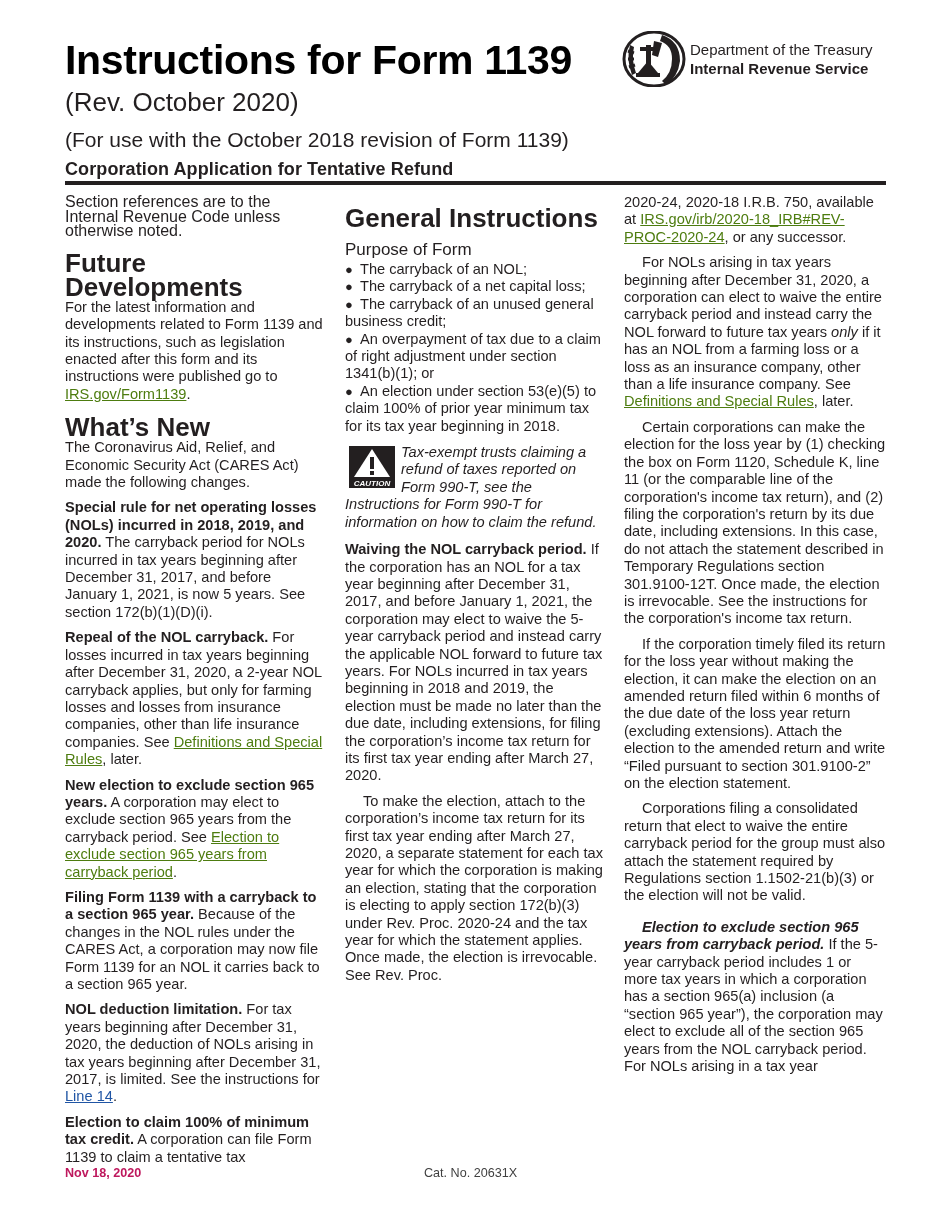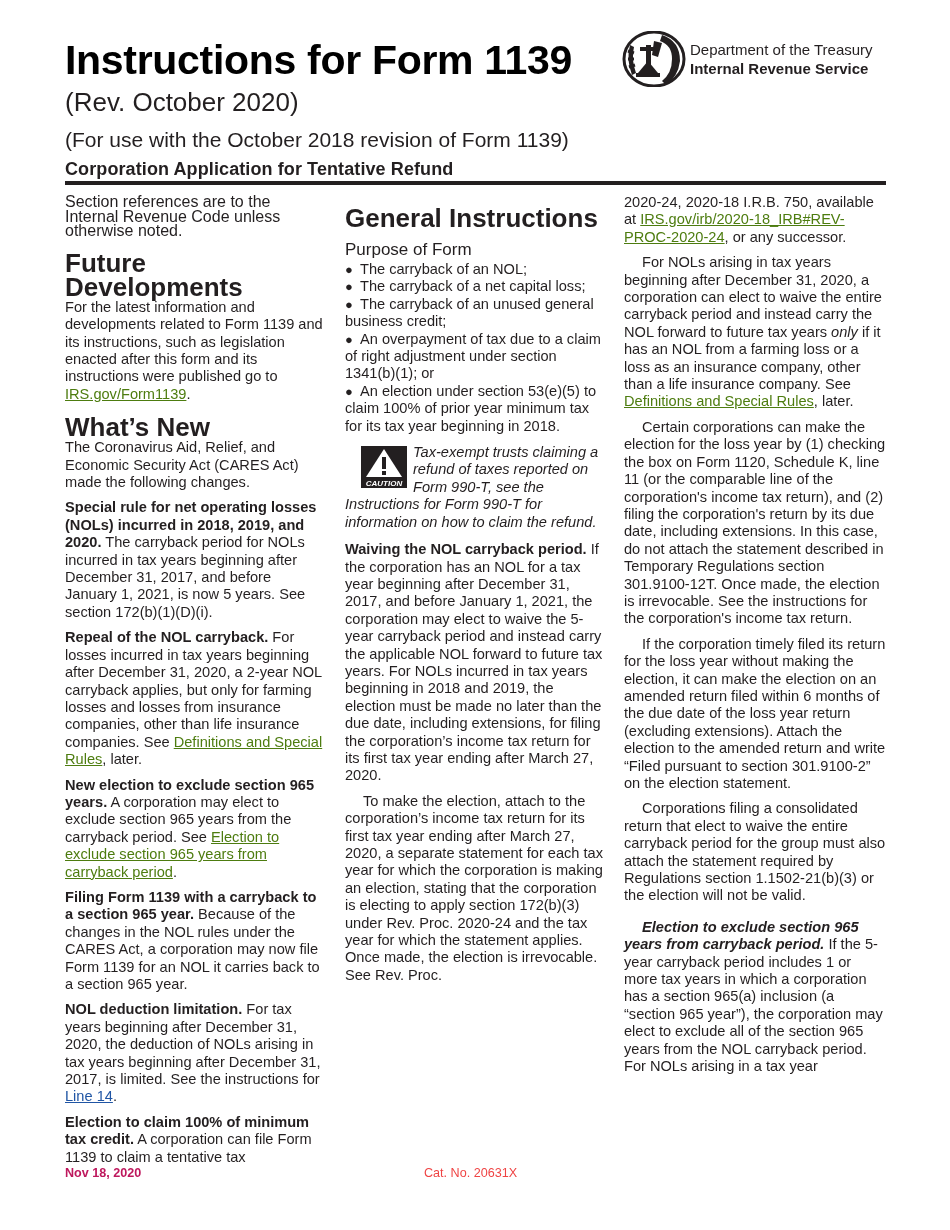--- a/index.html
+++ b/index.html
@@ -66,32 +66,32 @@
   a.link {
     color: #4d7c0f; text-decoration: underline;  margin-top: 47px;
   }
   a.link-plain { color: #2055a4; text-decoration: underline; }
   ul.bullets { list-style: none; }
   ul.bullets li { position: relative; padding-left: 0; }
   ul.bullets li .dot { display: inline-block; width: 15px; font-size: 13px; text-align: left; }
 
   .caution-box { margin-top: 9px; font-style: italic; }
   .caution-icon {
-    float: left; width: 46px; height: 42px; margin: 2px 6px 0 16px;
+    float: left; width: 46px; height: 42px; margin: 2px 6px 0 4px;
     background: #231f20; position: relative;
   }
   .caution-icon svg { position: absolute; left: 0; top: 0; }
 
   .footer-date {
     position: absolute; left: 65px; top: 1166px;
     font-size: 12.6px; font-weight: bold; color: #be185d;
   }
   .footer-cat {
     position: absolute; left: 424px; top: 1166px;
-    font-size: 12.6px; color: #ef4444;
+    font-size: 12.6px; color: #404040;
   }
 </style>
 </head>
 <body>
 
 <div class="page-title">Instructions for Form 1139</div>
 <div class="rev-line">(Rev. October 2020)</div>
 <div class="for-use-line">(For use with the October 2018 revision of Form 1139)</div>
 <div class="subtitle">Corporation Application for Tentative Refund</div>
 <div class="title-rule"></div>

